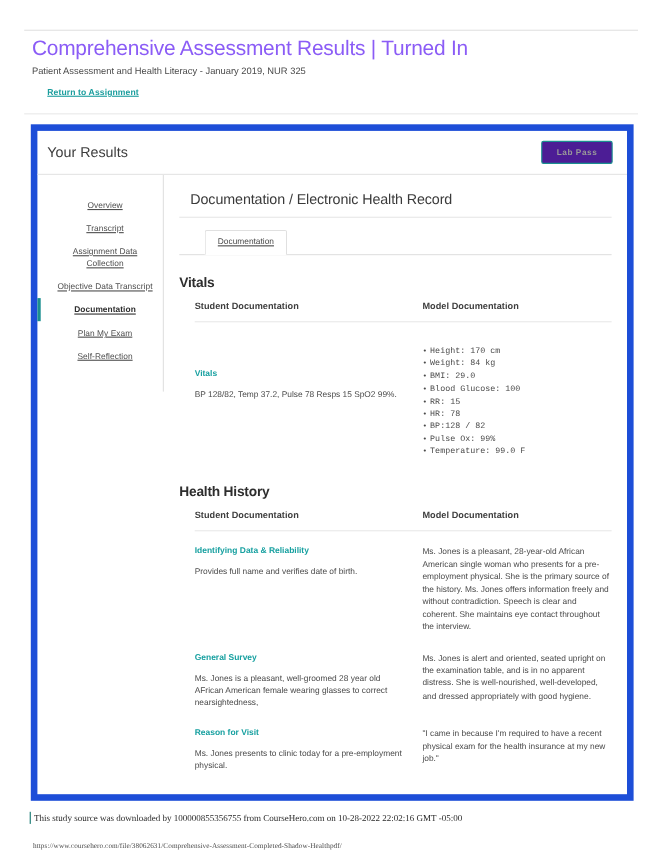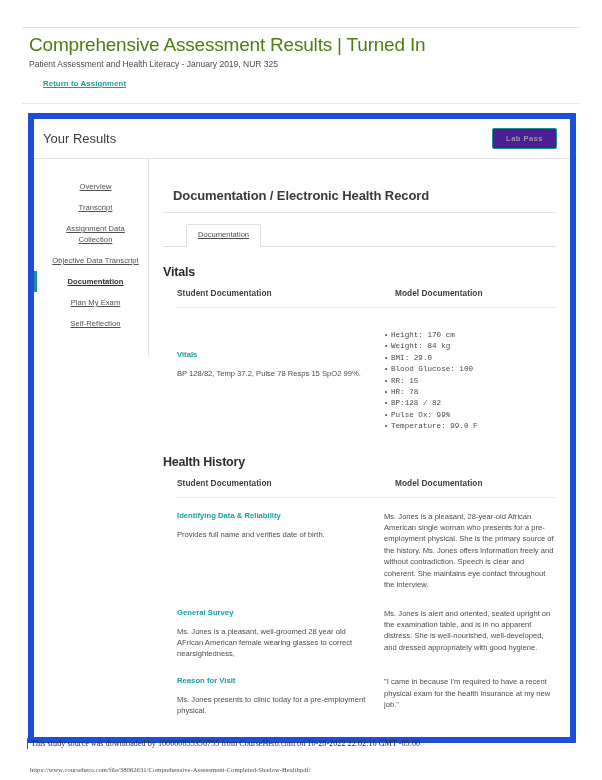--- a/index.html
+++ b/index.html
@@ -33,21 +33,21 @@
   }
   .head-block {
     position: absolute;
     left: 29px;
     top: 34px;
     right: 26px;
   }
   .page-title {
     font-size: 19px;
     font-weight: 400;
-    color: #4d7c0f;
+    color: #8b5cf6;
     letter-spacing: -0.2px;
     margin: 0 0 3px 0;
     line-height: 22px;
   }
   .page-subtitle {
     font-size: 8.5px;
     color: #4a4a4a;
     margin: 0;
     line-height: 11px;
   }
@@ -142,23 +142,23 @@
 
   
   .content {
     flex: 1 1 auto;
     padding: 12px 14px 16px 14px;
     box-sizing: border-box;
     min-width: 0;
   }
   .content-title {
     font-size: 13px;
-    font-weight: bold;
+    font-weight: normal;
     color: #3a3a3a;
-    margin: 17px 0 9px 0;
+    margin: 2px 0 9px 0;
     letter-spacing: -0.1px;
     padding-left: 10px;
   }
   .content-title-rule {
     height: 1px;
     background: #e6e6e6;
     margin-bottom: 0;
   }
 
   
@@ -195,21 +195,20 @@
     margin: 0 0 9px 0;
     letter-spacing: -0.2px;
   }
   .section-inner {
     padding-left: 14px;
   }
   .col-headers {
     display: flex;
     padding-bottom: 9px;
     border-bottom: 1px solid #e9e9e9;
-    gap: 11px;
   }
   .col-head {
     font-size: 8.3px;
     font-weight: bold;
     color: #3d3d3d;
     letter-spacing: 0.05px;
   }
   .col-a { width: 207px; flex: 0 0 207px; }
   .col-b { flex: 1 1 auto; }
 

